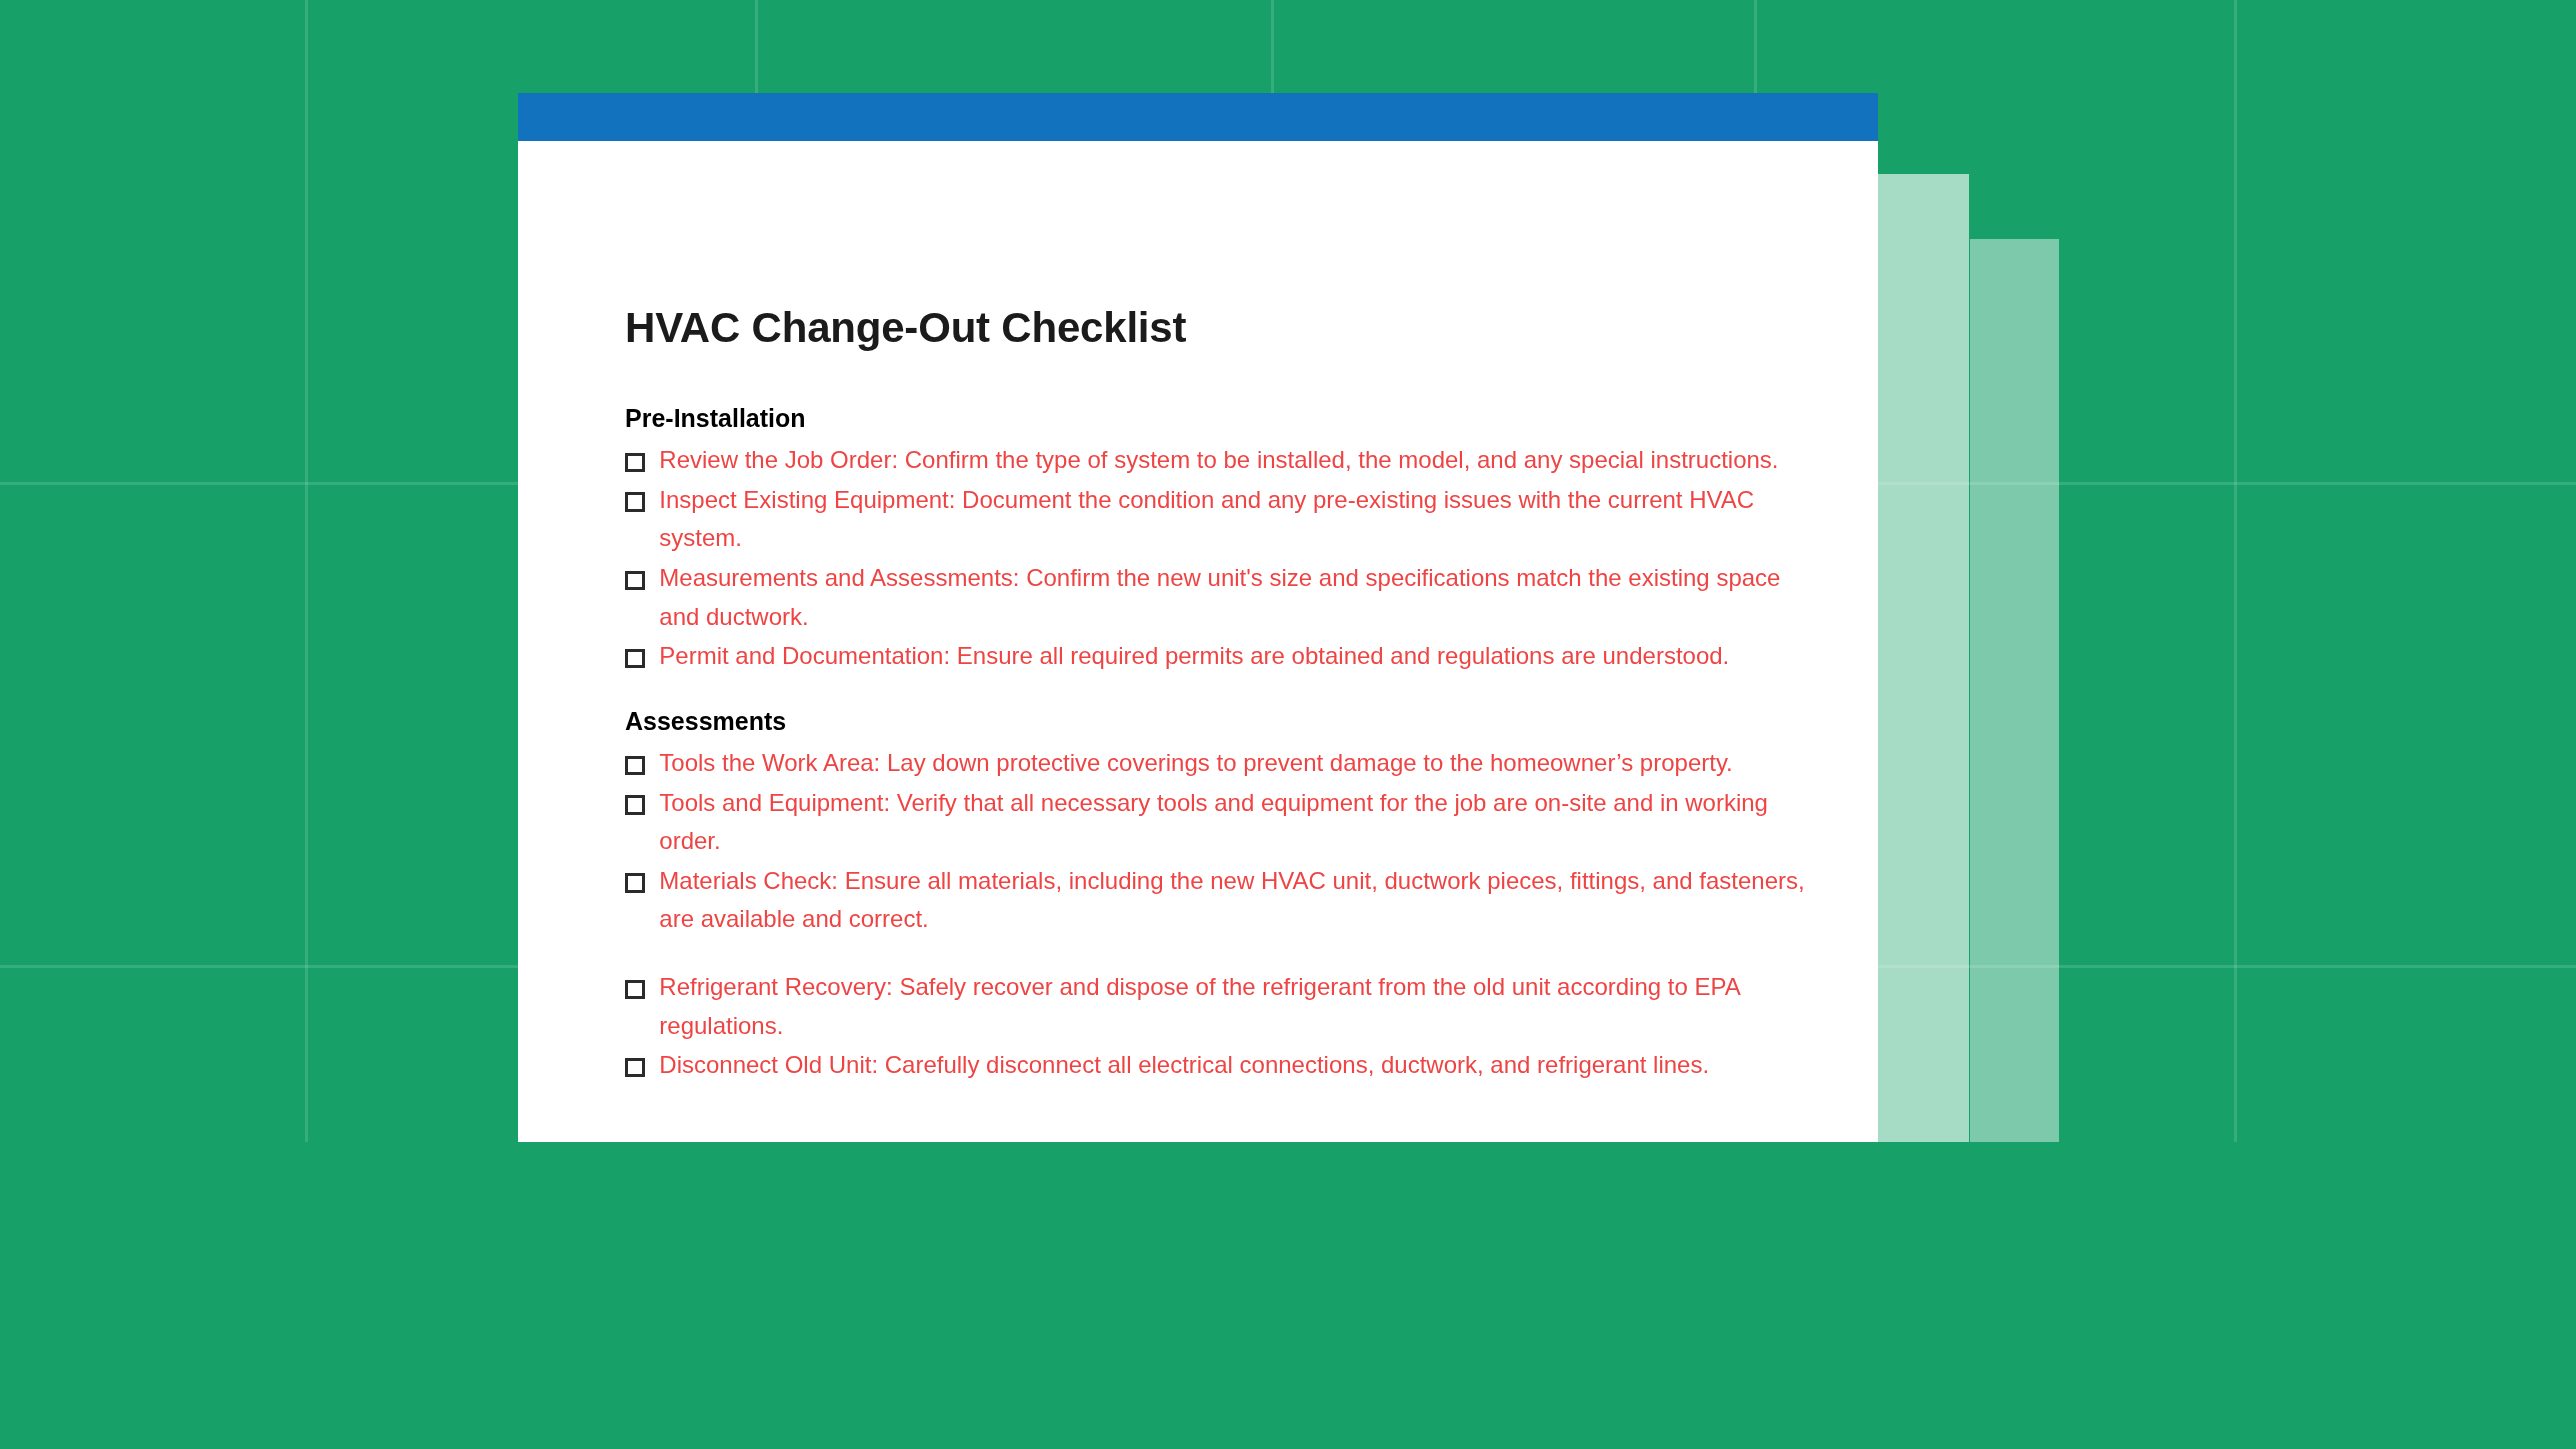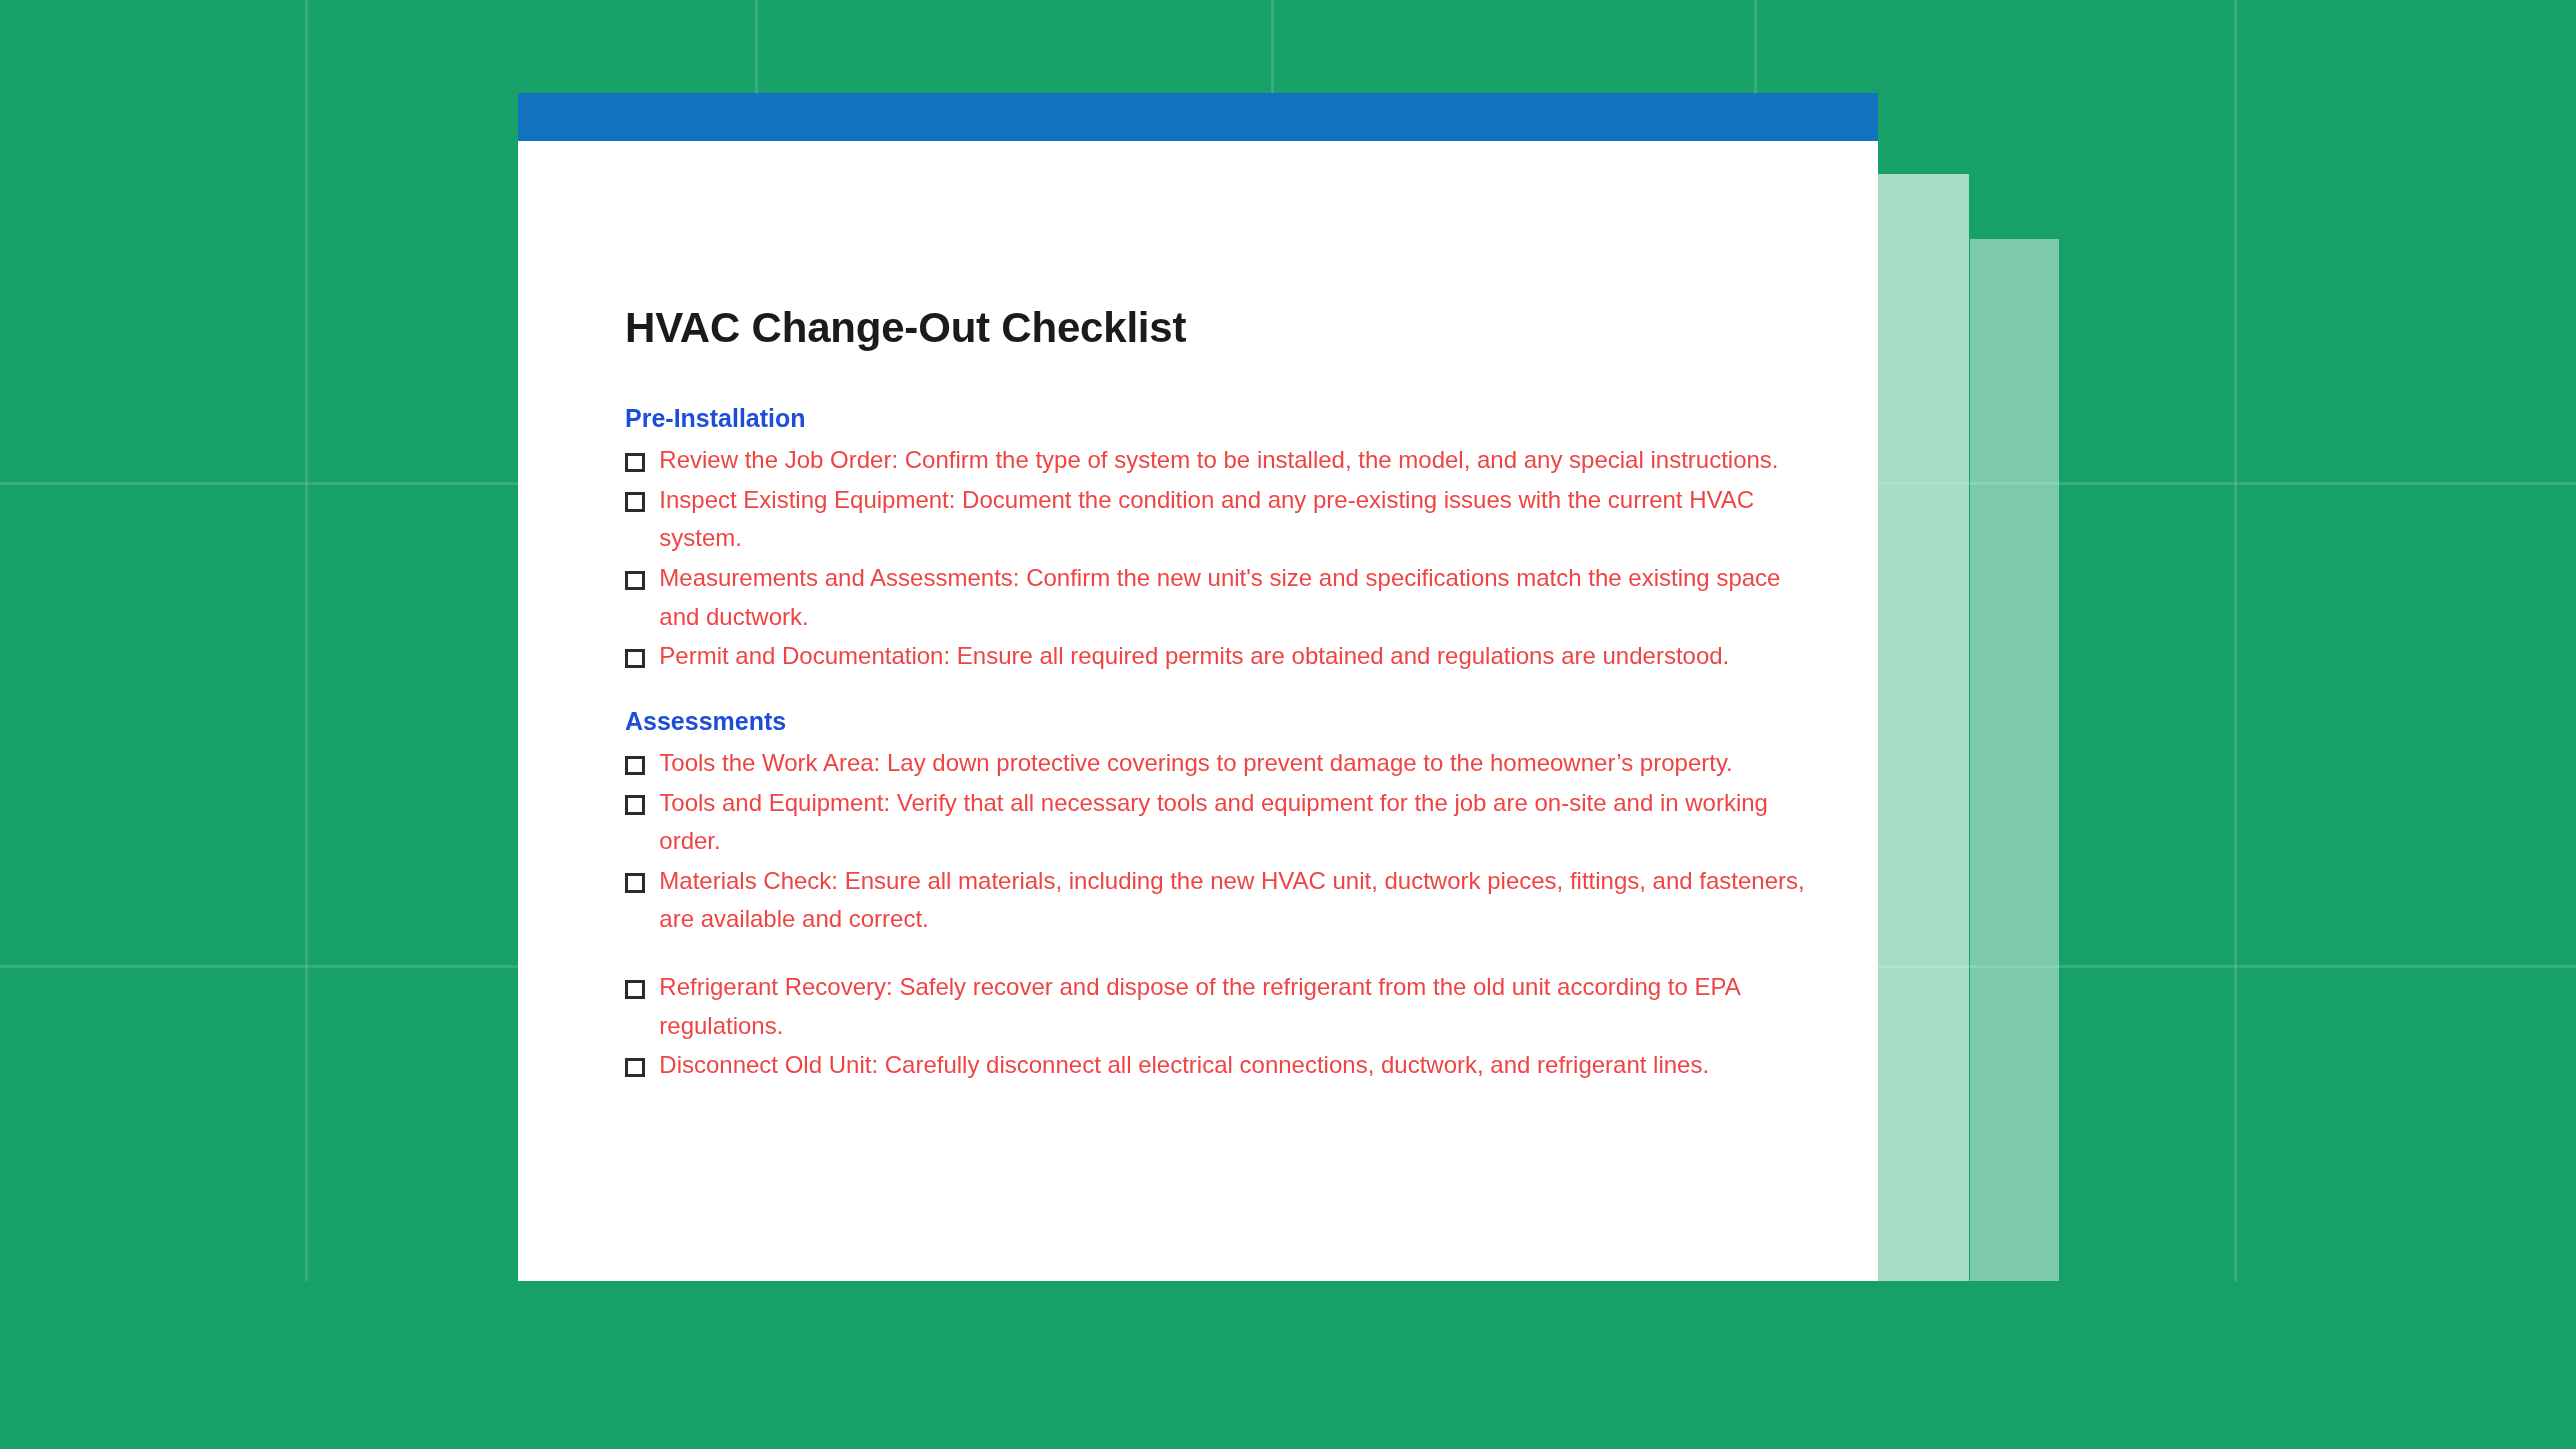--- a/index.html
+++ b/index.html
@@ -10,21 +10,21 @@
     width: 2576px;
     height: 1449px;
     overflow: hidden;
     background: #17A169;
     font-family: "Liberation Sans", sans-serif;
   }
 
   #stage {
     position: relative;
     width: 2576px;
-    height: 1281px;
+    height: 1142px;
     background: #17A169;
     overflow: hidden;
   }
 
   
   .grid-layer {
     position: absolute;
     inset: 0;
     pointer-events: none;
   }
@@ -91,21 +91,21 @@
   }
 
   .section {
     margin-bottom: 29.5px;
   }
   .section:last-child { margin-bottom: 0; }
 
   .section-heading {
     font-size: 25px;
     font-weight: bold;
-    color: #1d4ed8;
+    color: #000000;
     margin: 0 0 6.7px 0;
     line-height: 1.3;
   }
 
   .check-item {
     display: flex;
     align-items: flex-start;
     margin: 0 0 1.3px 0;
   }
   .checkbox-glyph {

